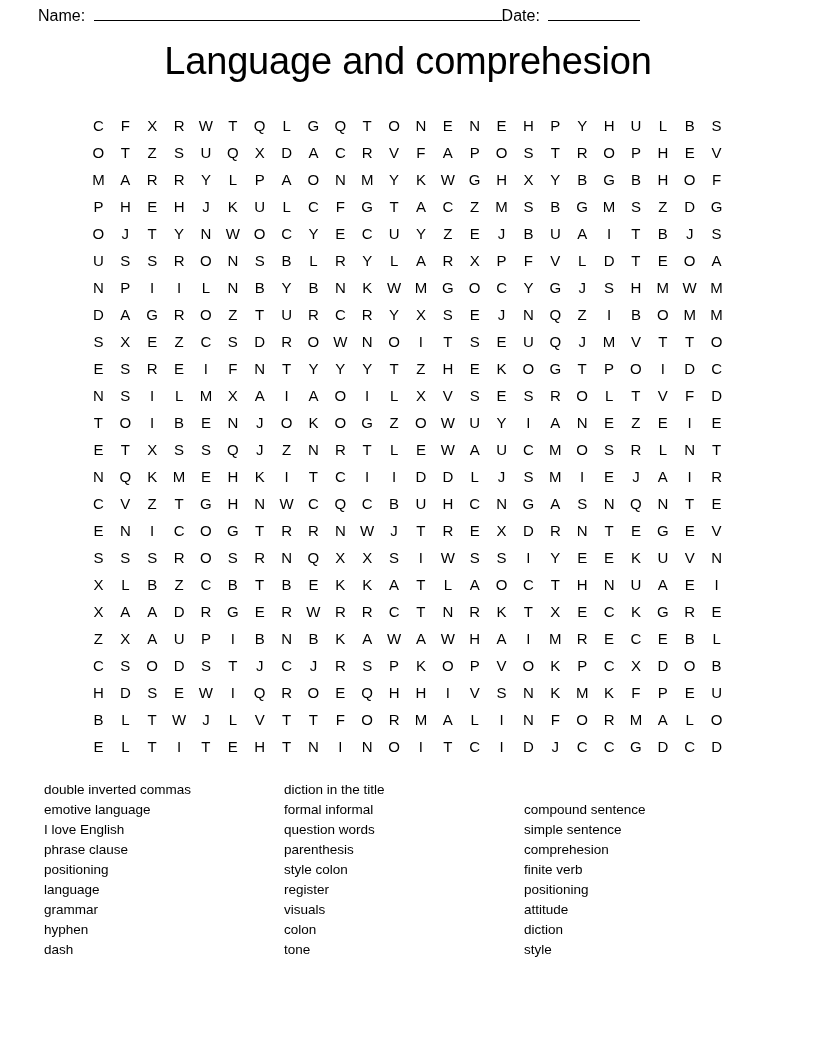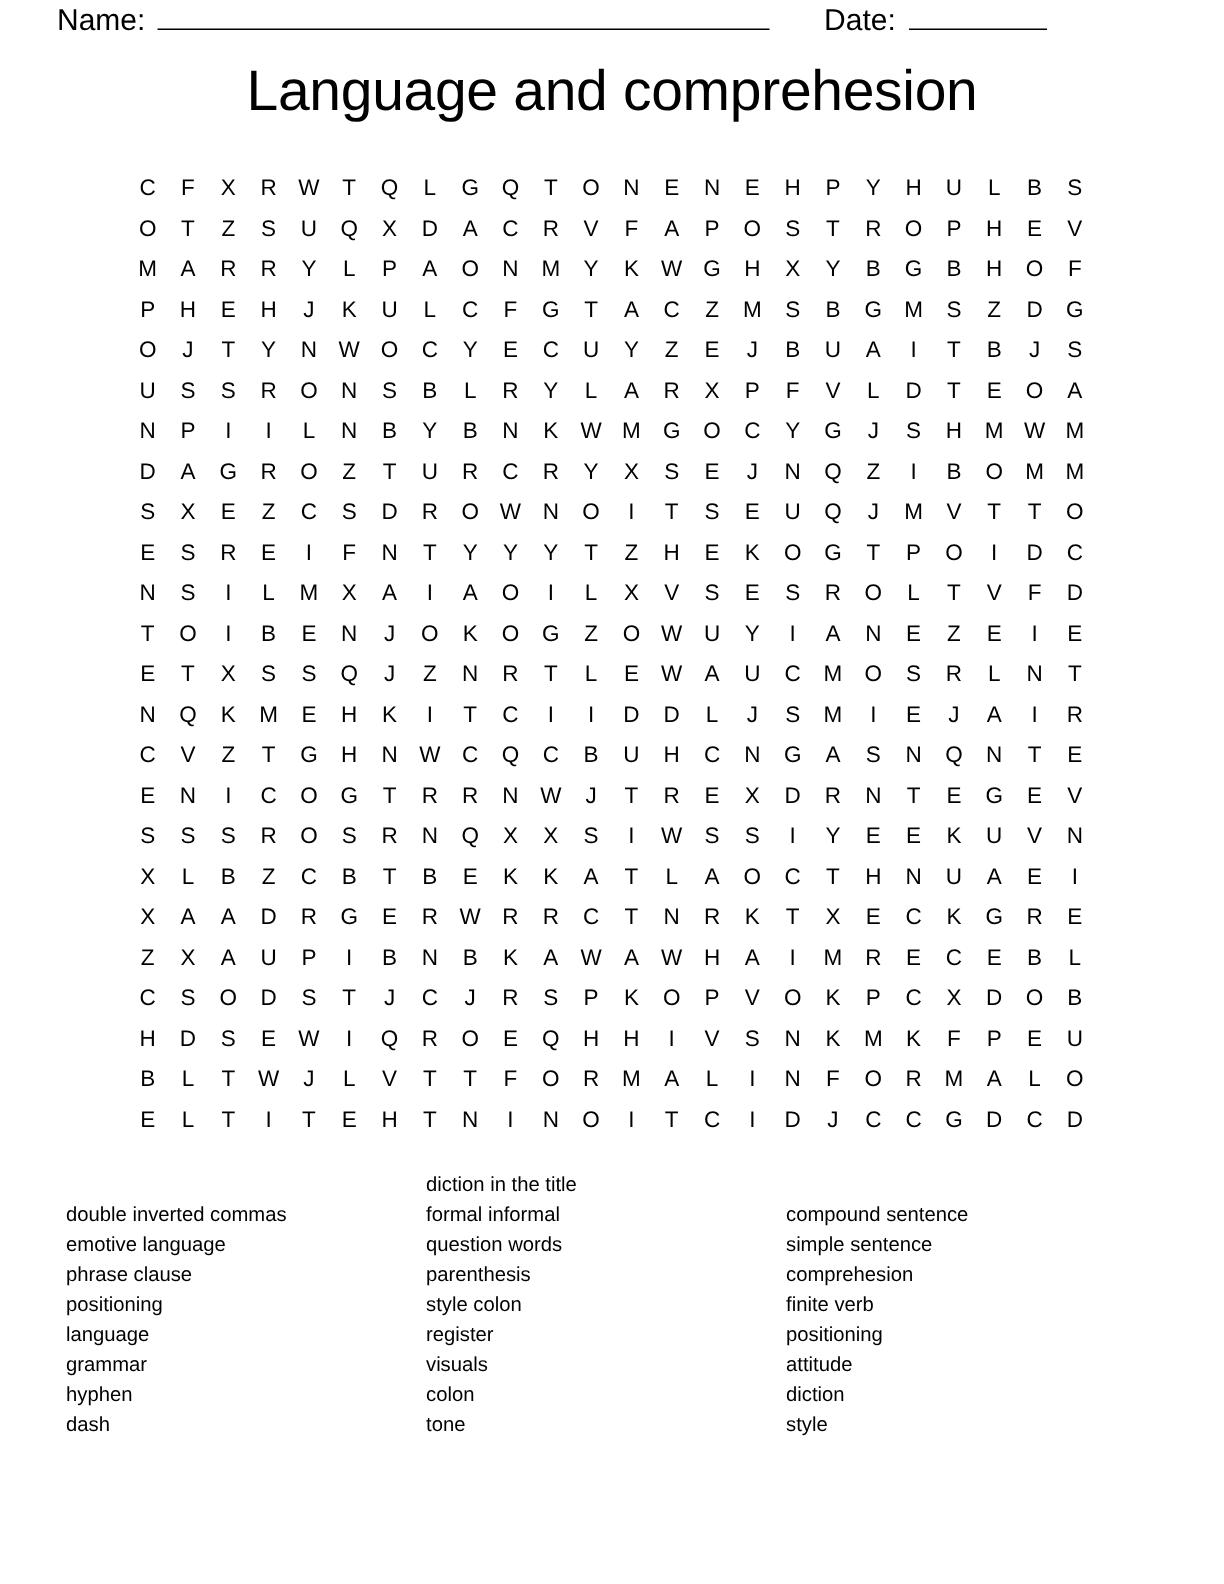--- a/index.html
+++ b/index.html
@@ -23,32 +23,32 @@
     top: 0px;
     width: 740px;
     height: 26px;
     display: flex;
     align-items: flex-end;
     font-size: 16px;
     line-height: 20px;
     white-space: nowrap;
   }
   .field-label {
-    font-size: 20px;
+    font-size: 16px;
     font-family: "Liberation Sans", sans-serif;
   }
   .blank-rule {
     display: inline-block;
     border-bottom: 1.4px solid #000;
     height: 14px;
     margin-left: 4px;
   }
   #name-rule { width: 408px; }
   #date-rule { width: 92px; }
-  #date-group { margin-left: 36px; }
+  #date-group { }
 
   
   #puzzle-title {
     position: absolute;
     left: 0;
     top: 30px;
     width: 816px;
     text-align: center;
     font-size: 38px;
     line-height: 62px;
@@ -693,20 +693,21 @@
     <div class="grid-cell">G</div>
     <div class="grid-cell">D</div>
     <div class="grid-cell">C</div>
     <div class="grid-cell">D</div>
   </div>
 
 <div id="word-list">
     <div class="word-column">
       <div class="word-item">double inverted commas</div>
       <div class="word-item">emotive language</div>
+      <div class="word-item">I love English</div>
       <div class="word-item">phrase clause</div>
       <div class="word-item">positioning</div>
       <div class="word-item">language</div>
       <div class="word-item">grammar</div>
       <div class="word-item">hyphen</div>
       <div class="word-item">dash</div>
     </div>
     <div class="word-column">
       <div class="word-item">diction in the title</div>
       <div class="word-item">formal informal</div>

